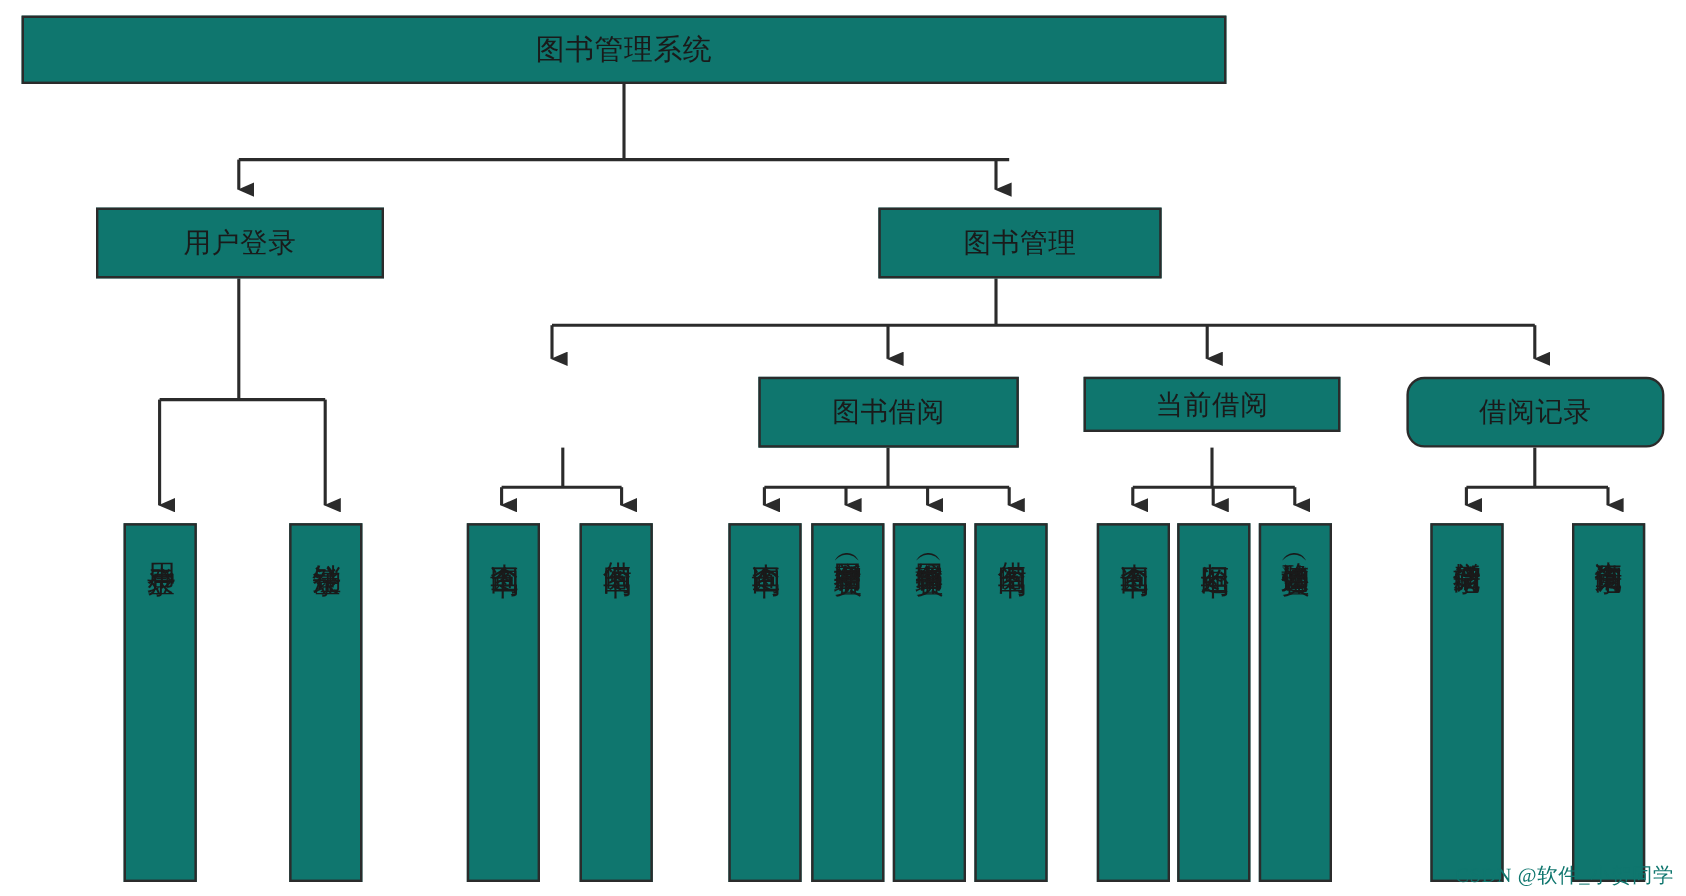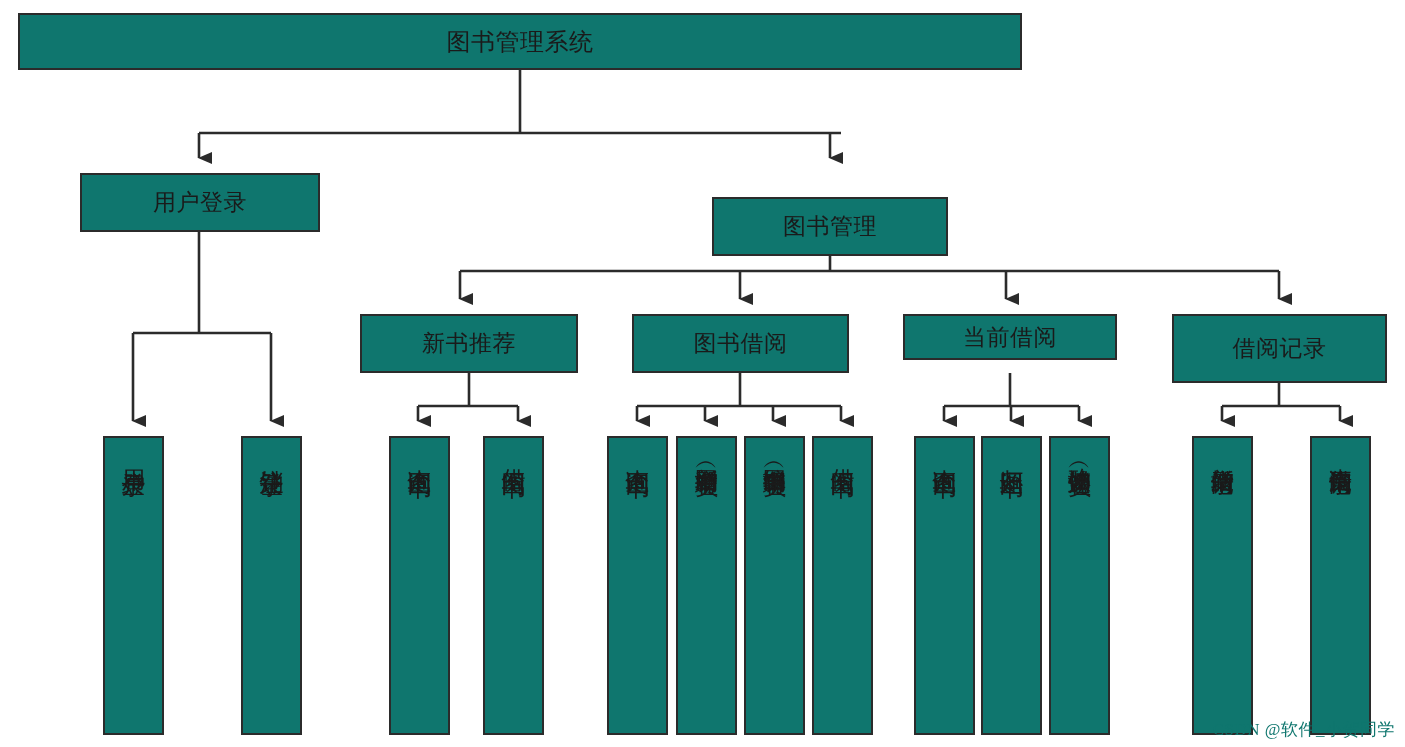--- a/index.html
+++ b/index.html
@@ -144,34 +144,31 @@
     </g>
   </svg>
 
   <div class="node-box root horiz" style="left:18px; top:13px; width:1004px; height:57px;">
     <span class="node-label">图书管理系统</span>
   </div>
 
   <div class="node-box horiz" style="left:80px; top:173px; width:240px; height:59px;">
     <span class="node-label">用户登录</span>
   </div>
-  <div class="node-box horiz" style="left:712px; top:173px; width:236px; height:59px;margin-top:24px;">
+  <div class="node-box horiz" style="left:732px; top:173px; width:236px; height:59px;">
     <span class="node-label">图书管理</span>
   </div>
 
-  <div class="node-box horiz" style="left:360px; top:314px; width:218px; height:59px;">
-    <span class="node-label">新书推荐</span>
-  </div>
   <div class="node-box horiz" style="left:632px; top:314px; width:217px; height:59px;">
     <span class="node-label">图书借阅</span>
   </div>
   <div class="node-box horiz" style="left:903px; top:314px; width:214px; height:46px;">
     <span class="node-label">当前借阅</span>
   </div>
-  <div class="node-box horiz" style="left:1172px; top:314px; width:215px; height:69px;">
+  <div class="node-box horiz" style="left:1172px; top:314px; width:215px; height:59px;border-radius:15px;">
     <span class="node-label">借阅记录</span>
   </div>
 
   <div class="node-box vert" style="left:103px; top:436px; width:61px; height:299px;">
     <span class="node-label">用户登录</span>
   </div>
   <div class="node-box vert" style="left:241px; top:436px; width:61px; height:299px;">
     <span class="node-label">注销登录</span>
   </div>
 

